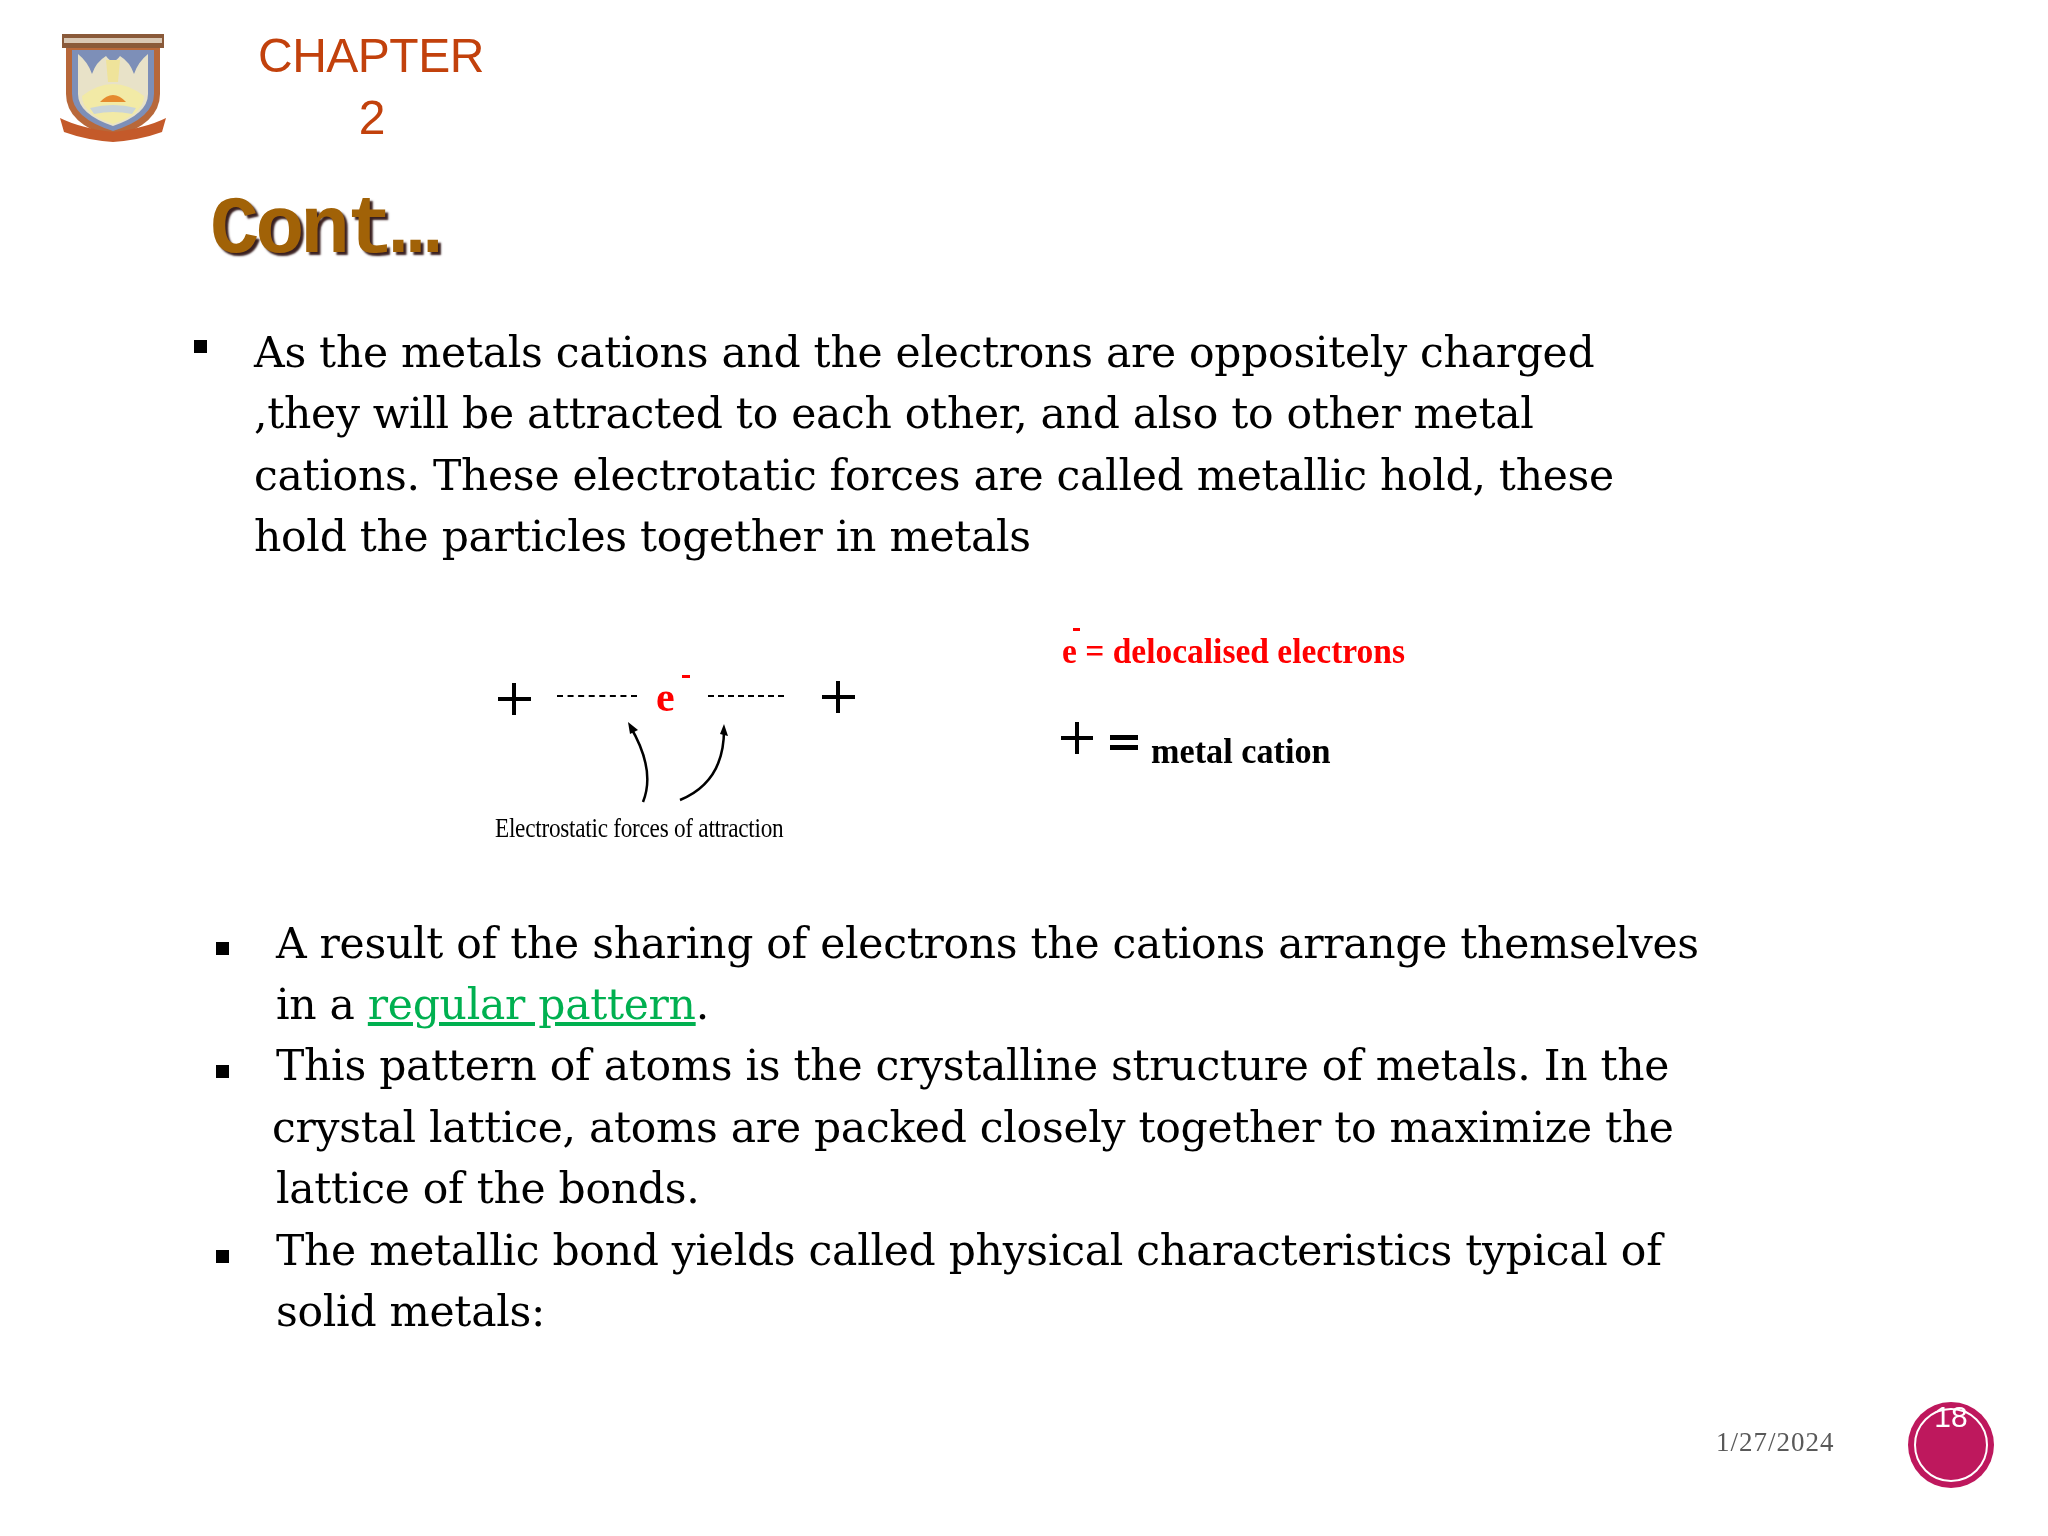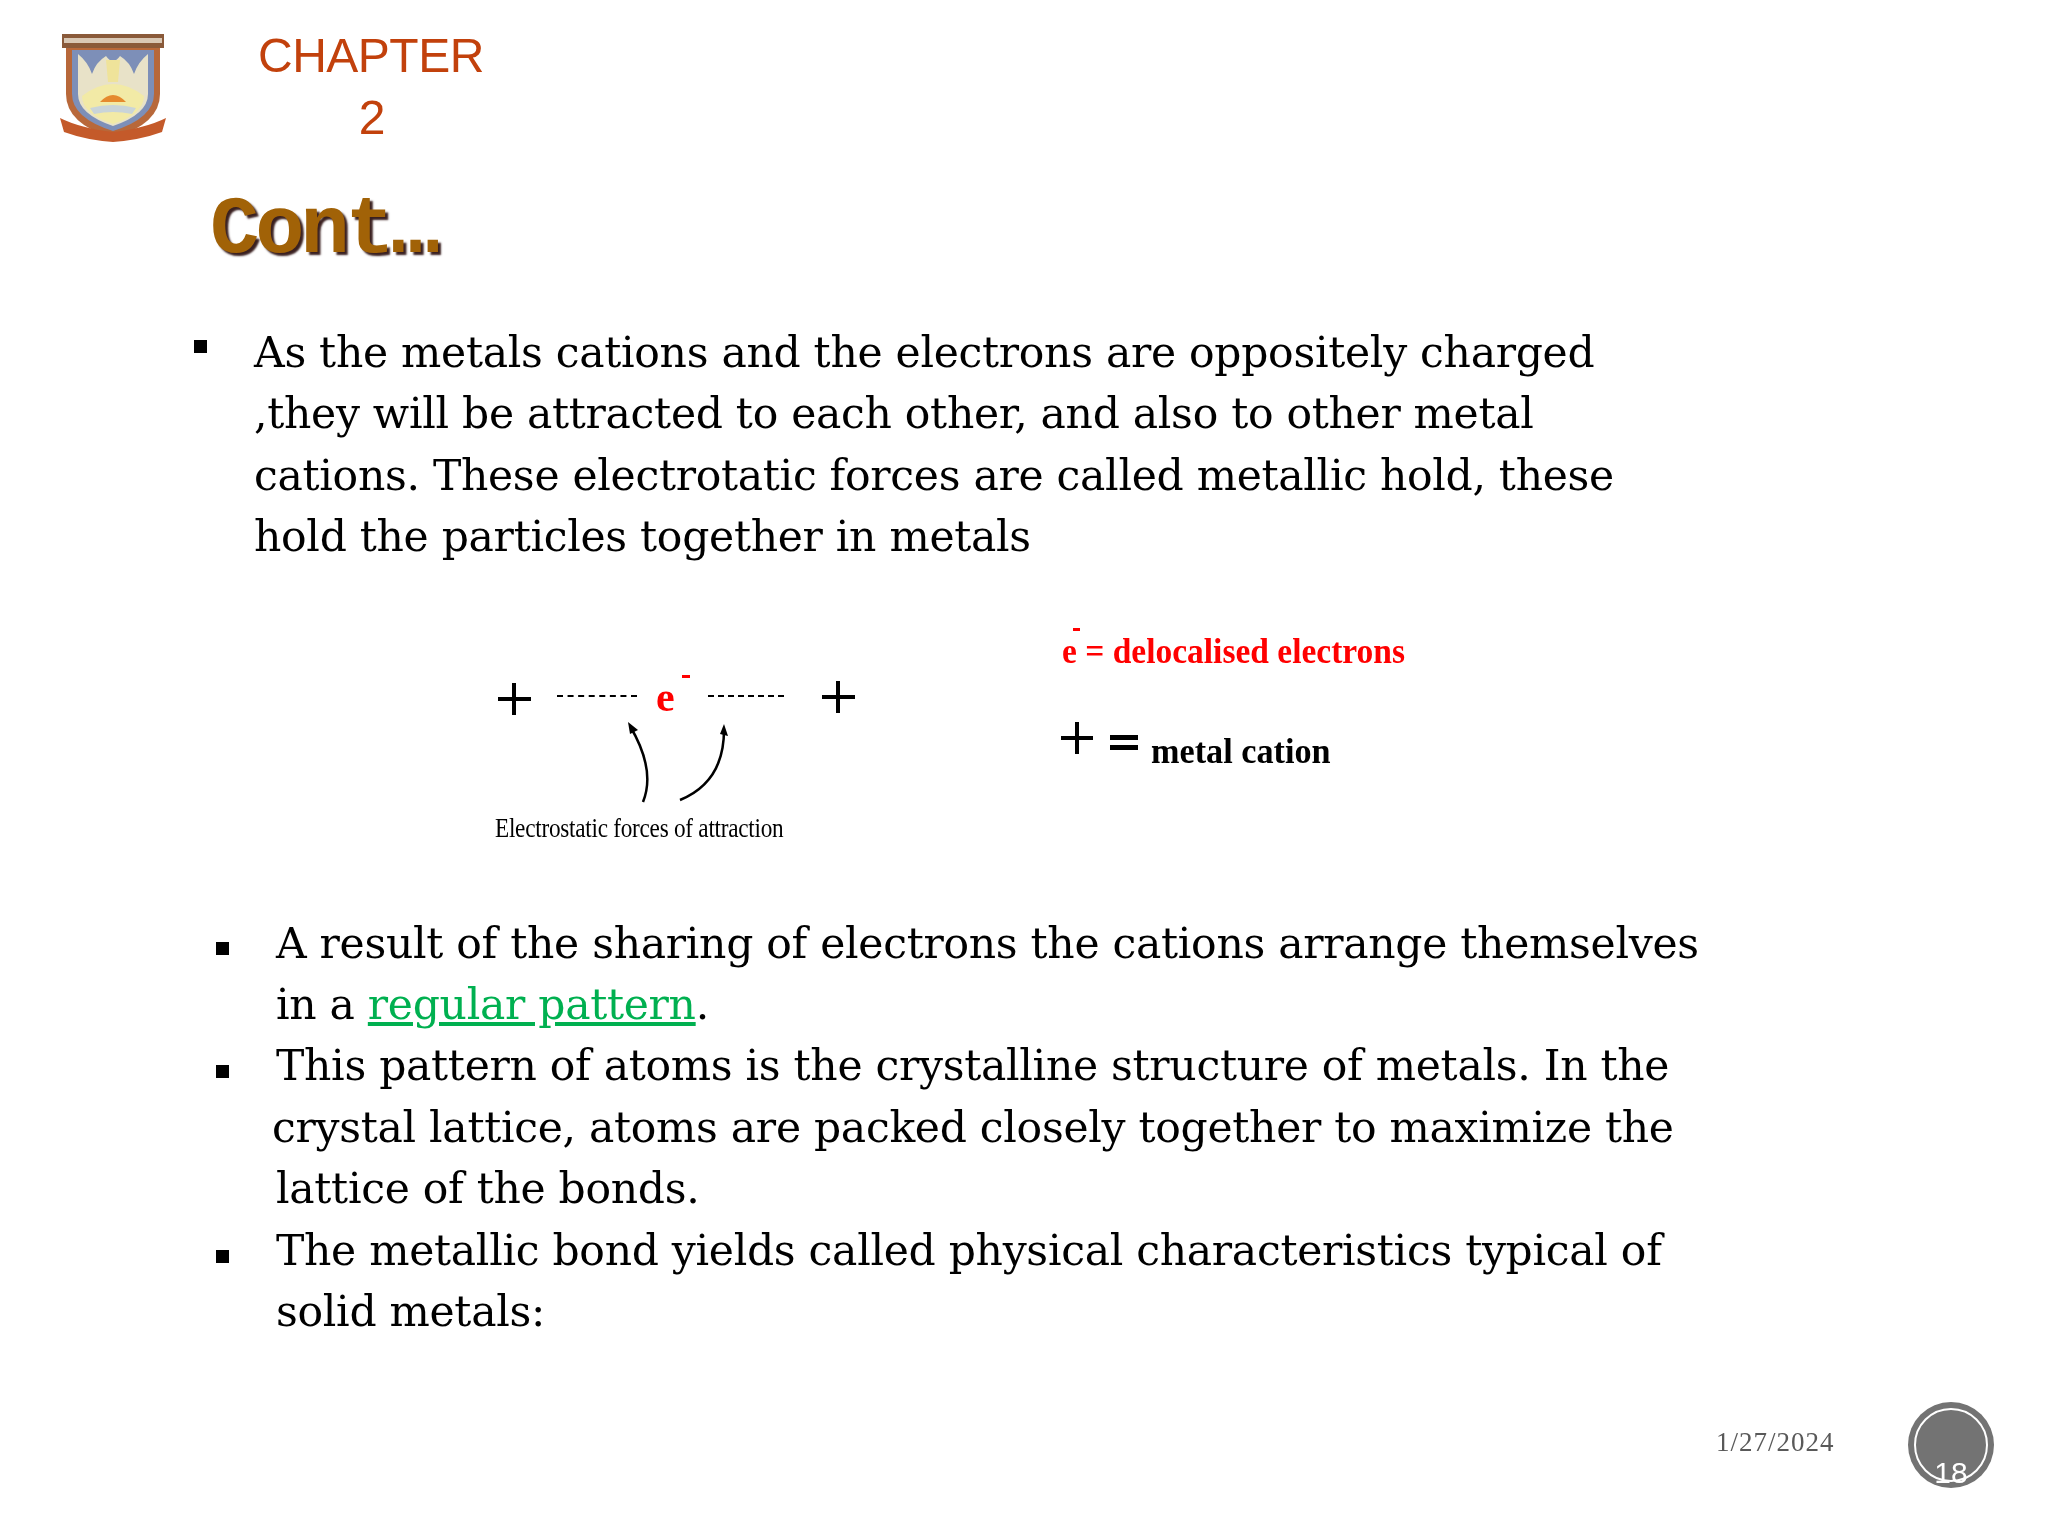--- a/index.html
+++ b/index.html
@@ -29,22 +29,22 @@
   #caption { left:495px; top:815px; font-size:27px; line-height:1; white-space:nowrap; transform-origin:left top; transform:scaleX(0.86); letter-spacing:-0.3px; }
 
   
   #legend-e { left:1062px; top:633px; color:#ff0000; font-size:36px; font-weight:bold; line-height:1; white-space:nowrap; transform-origin:left top; transform:scaleX(0.93); }
   #legend-e-minus { left:1073px; top:628px; width:7px; height:3px; background:#ff0000; }
   #legend-cation-label { left:1151px; top:733px; font-size:36px; font-weight:bold; line-height:1; white-space:nowrap; transform-origin:left top; transform:scaleX(0.95); }
   .eqbar { position:absolute; background:#000; height:5px; }
 
   
   #date { left:1716px; top:1429px; font-size:27px; color:#595959; line-height:1; letter-spacing:1px; }
-  #page-badge { left:1908px; top:1402px; width:86px; height:86px; border-radius:50%; background:#737373;
-     display:flex; align-items:flex-end; justify-content:center; }
+  #page-badge { left:1908px; top:1402px; width:86px; height:86px; border-radius:50%; background:#be185d;
+     display:flex; align-items:flex-start; justify-content:center; }
   #page-badge-ring { position:absolute; left:6px; top:6px; width:70px; height:70px; border-radius:50%; border:2px solid #ffffff; }
   #page-num { color:#ffffff; font-size:30px; line-height:1; position:relative; }
 </style>
 </head>
 <body>
 
 <div id="logo" class="abs">
   <svg width="106" height="112" viewBox="0 0 106 112">
     <rect x="2" y="2" width="102" height="14" fill="#8a5a3a"></rect>
     <rect x="4" y="6" width="98" height="5" fill="#d9c8b5"></rect>

